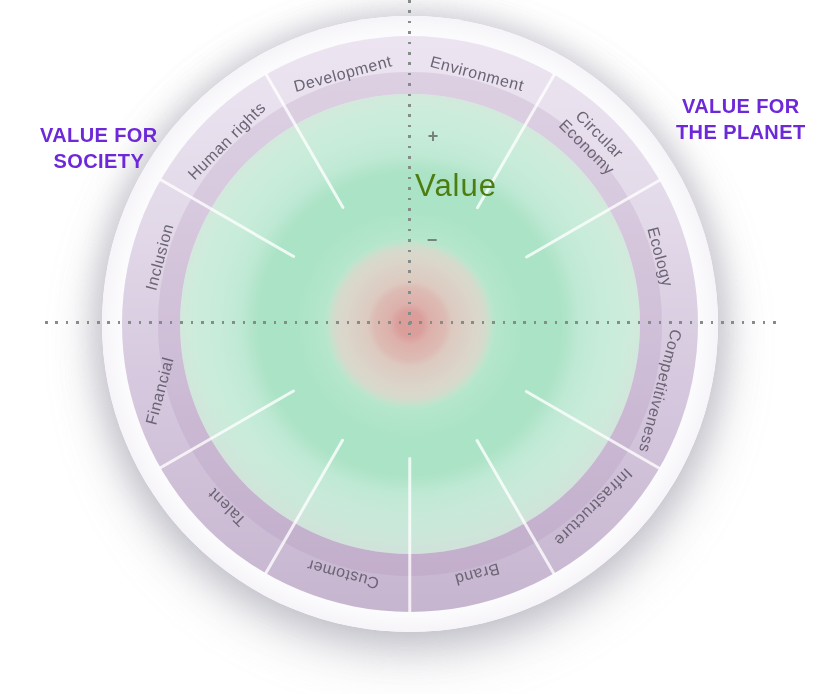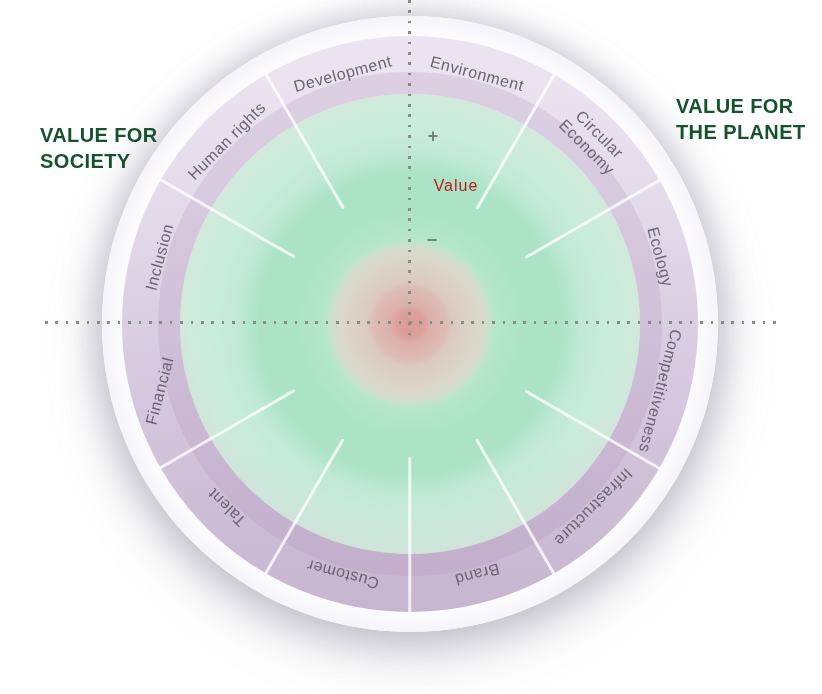--- a/index.html
+++ b/index.html
@@ -53,28 +53,28 @@
   }
   .dot-v{
     position:absolute;left:408px;top:0;width:3px;height:335px;
     background:repeating-linear-gradient(to bottom,#848d88 0 2.6px,transparent 2.6px 10.4px);
   }
   .seg-label{
     position:absolute;font-size:16px;color:#6b6474;letter-spacing:0.6px;
     white-space:pre-line;text-align:center;line-height:1.12;
   }
   .title{
-    position:absolute;font-weight:700;font-size:20px;line-height:26px;color:#14532d;
-    letter-spacing:0.4px;white-space:pre-line;
+    position:absolute;font-weight:700;font-size:20px;line-height:26px;color:#6d28d9;
+    letter-spacing:0.4px;white-space:pre-line;text-align:center;
   }
   .t-society{left:40px;top:122px;}
   .t-planet{left:676px;top:93px;}
   .t-company{left:290px;top:652px;letter-spacing:0.6px;}
   .axis-txt{position:absolute;transform:translate(-50%,-50%);}
-  .value{left:456px;top:186px;font-size:16px;color:#b91c1c;letter-spacing:1px;}
+  .value{left:456px;top:186px;font-size:31px;color:#4d7c0f;letter-spacing:1px;}
   .plus{left:433px;top:136px;font-size:18px;font-weight:700;color:#76817b;}
   .minus{left:432px;top:240px;font-size:18px;font-weight:700;color:#76817b;}
 </style>
 </head>
 <body>
 
 <div class="stage">
   <div class="circ white-ring"></div>
   <div class="circ purple-ring"></div>
   <div class="circ inner-band"></div>

